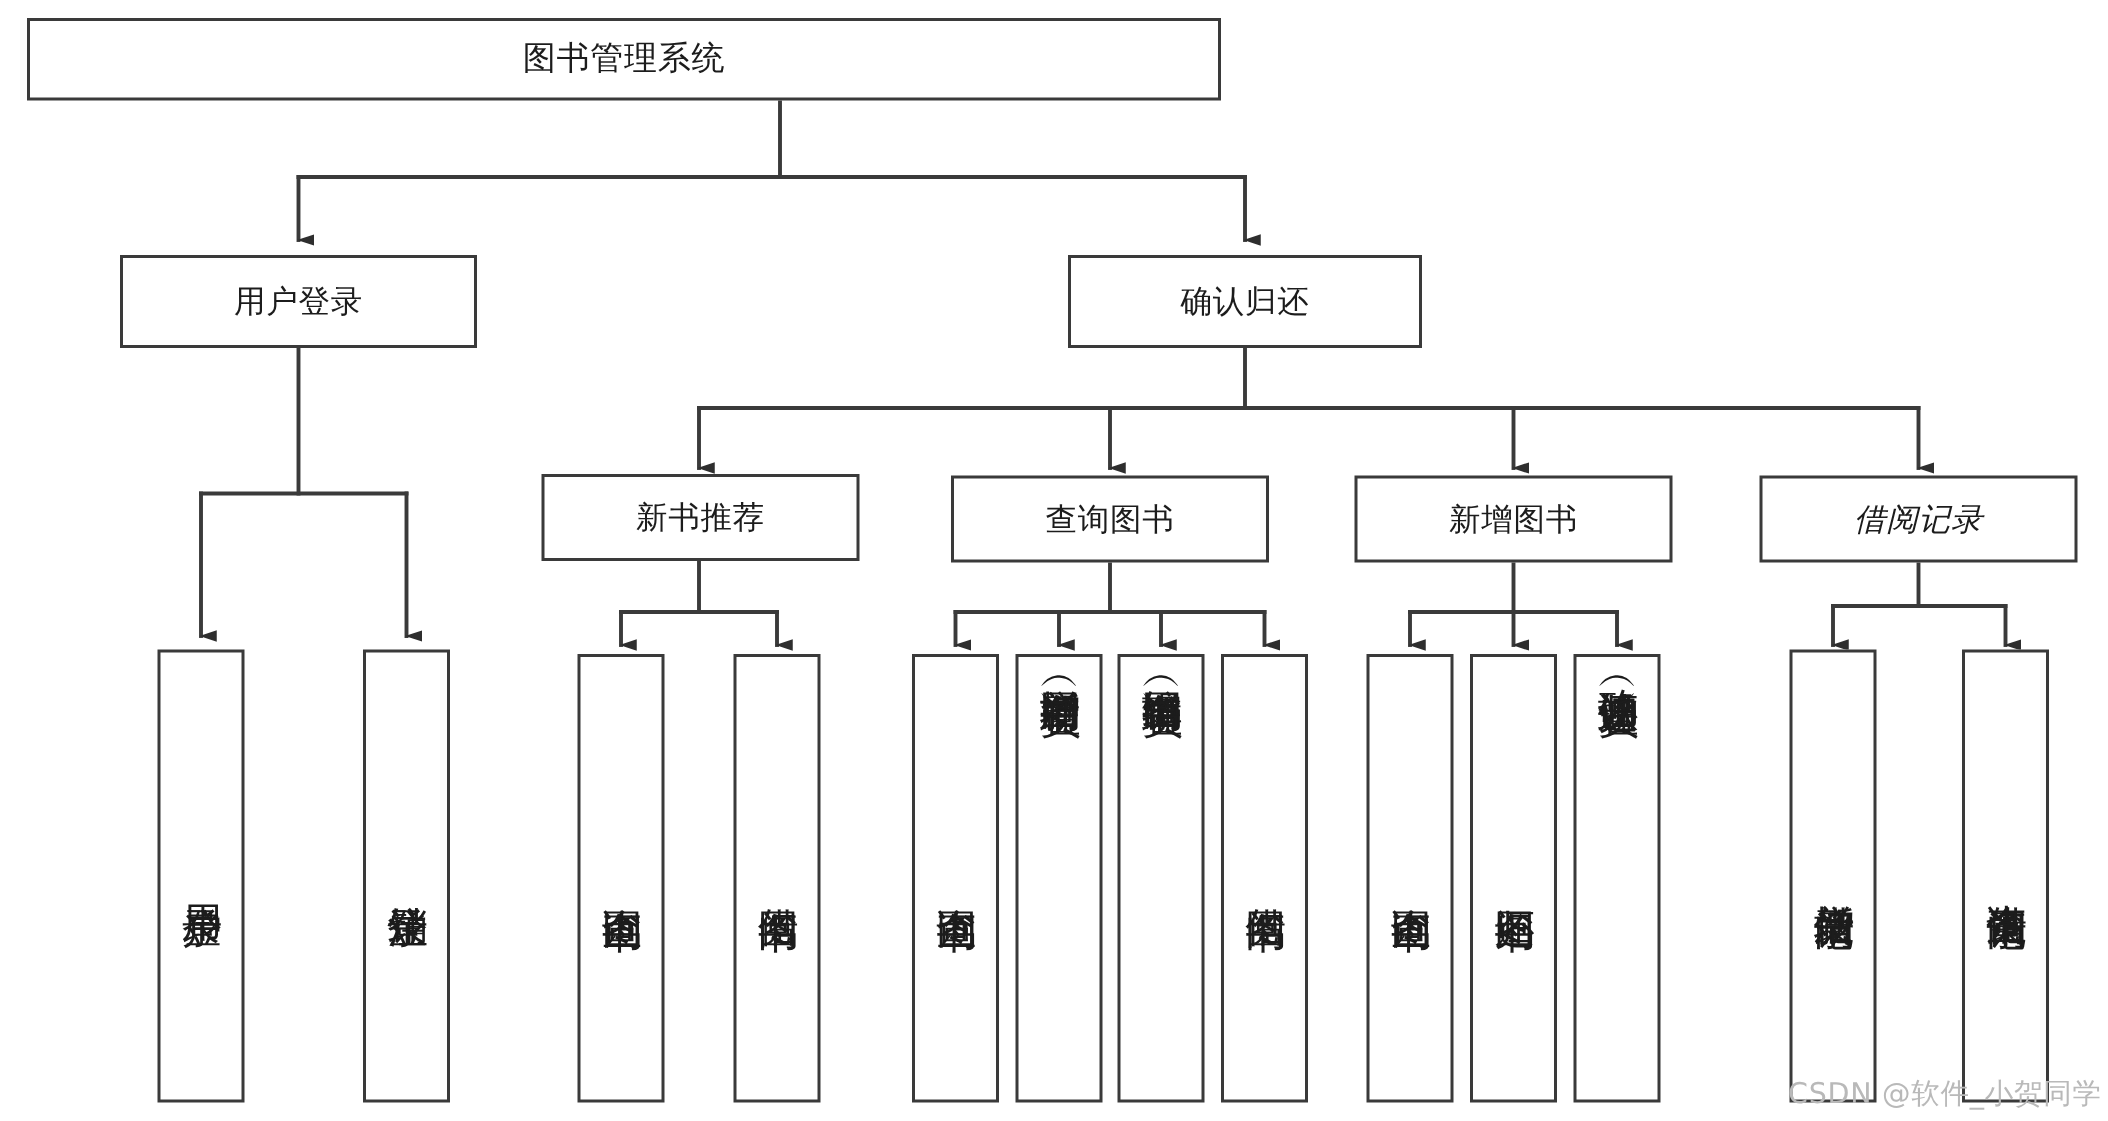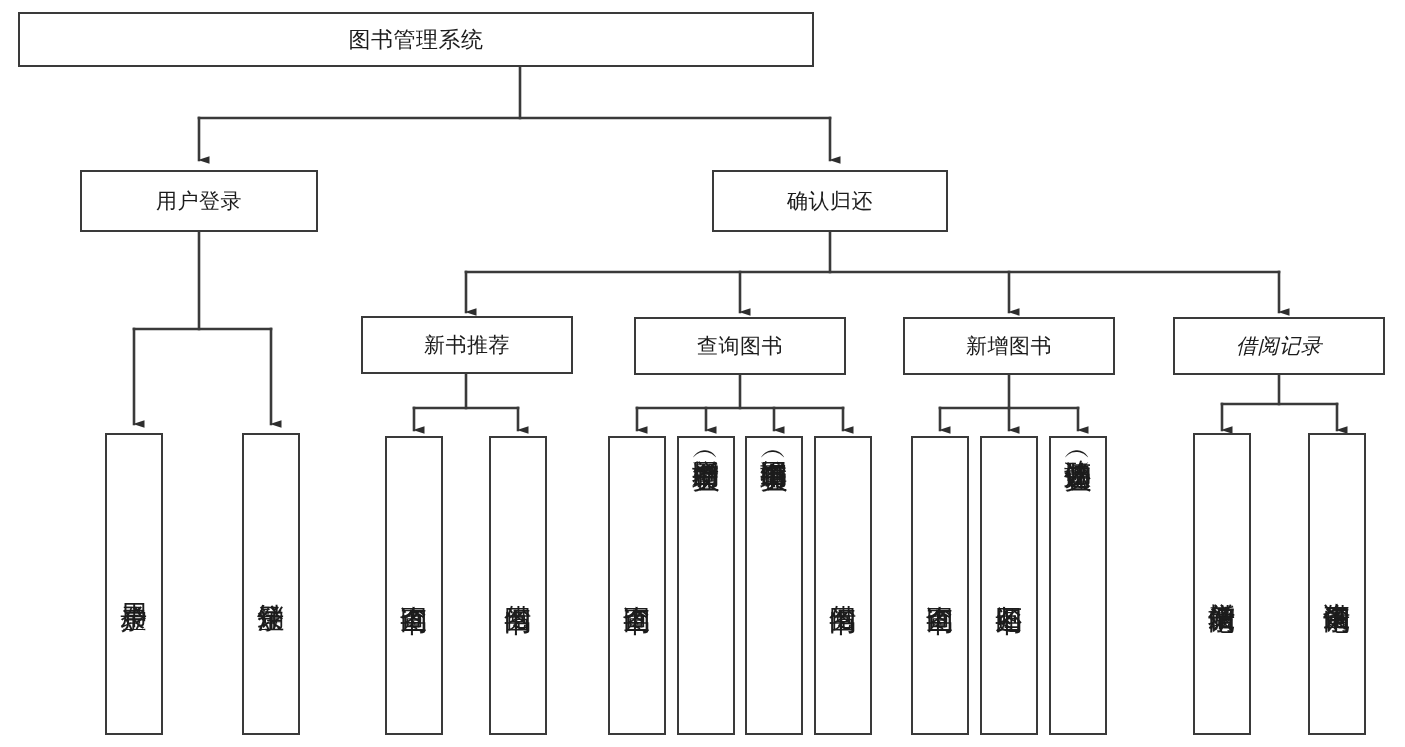--- a/index.html
+++ b/index.html
@@ -204,14 +204,15 @@
   </div>
 
   <div class="node vert center-v" style="left:1193px; top:433px; width:58px; height:302px;">
     <span class="label">新增借阅记录</span>
   </div>
 
   <div class="node vert center-v" style="left:1308px; top:433px; width:58px; height:302px;">
     <span class="label">查询借阅记录</span>
   </div>
 
+  <div class="watermark" style="left:1192px; top:716px;">CSDN @软件_小贺同学</div>
 
 </div>
 
 </body></html>

